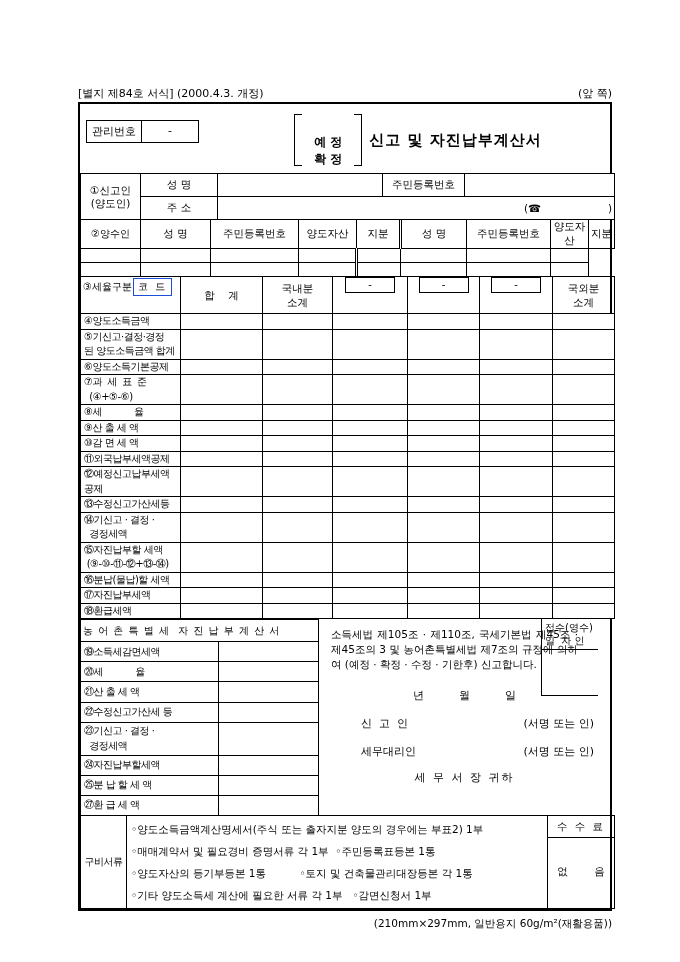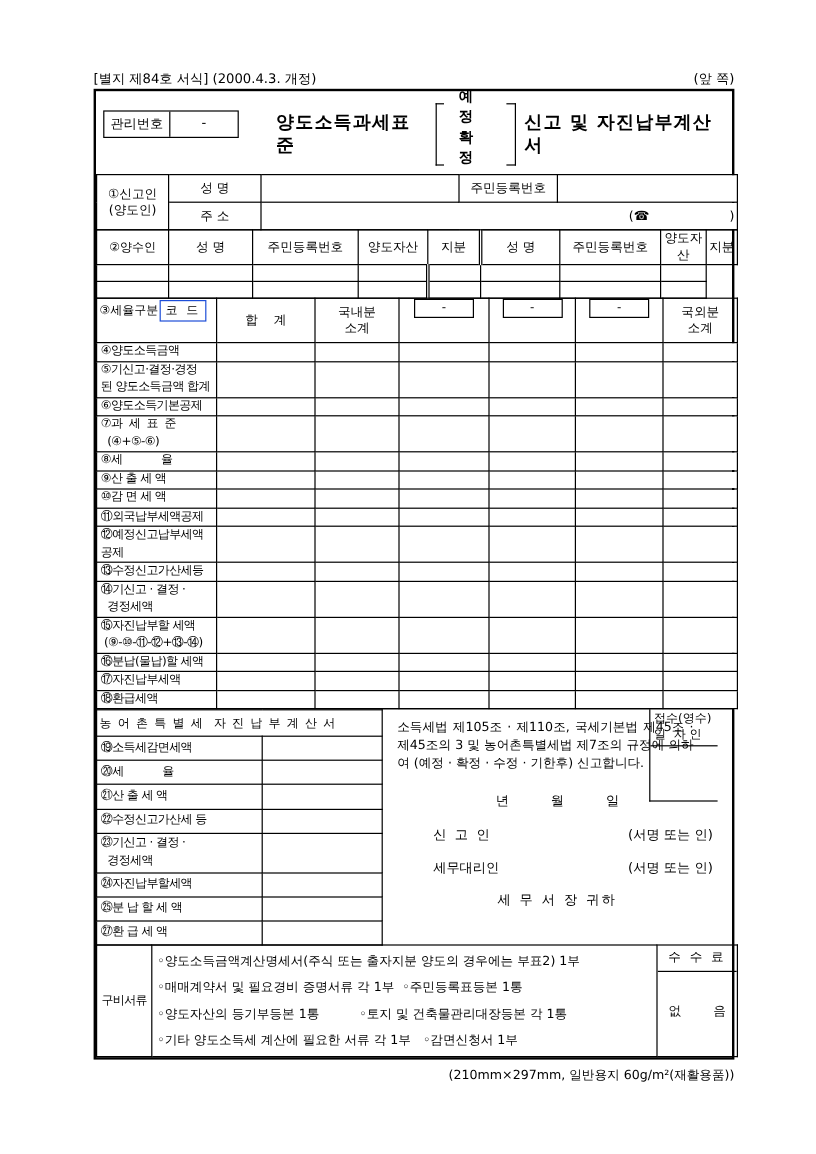--- a/index.html
+++ b/index.html
@@ -1,18 +1,18 @@
 <!DOCTYPE html>
 <html><head>
 <meta charset="utf-8">
 <style>
   html,body{margin:0;padding:0;background:#fff;}
   body{font-family:"DejaVu Sans","Liberation Sans",sans-serif;color:#000;}
   .page{position:relative;width:680px;height:962px;background:#fff;overflow:hidden;}
-  .content{margin-left:78px;width:534px;padding-top:58px;}
+  .content{margin-left:78px;width:534px;padding-top:86px;}
   .headline{display:flex;justify-content:space-between;font-size:11px;margin-bottom:1px;}
   .form-box{border:2px solid #000;}
   
   .title-area{position:relative;height:70px;}
   .mgmt{position:absolute;left:6px;top:16px;display:flex;border:1px solid #000;font-size:11px;}
   .mgmt .m-lbl{padding:3px 5px;border-right:1px solid #000;}
   .mgmt .m-val{width:56px;text-align:center;padding:3px 0;}
   .title-wrap{position:absolute;left:150px;top:6px;right:4px;bottom:4px;display:flex;align-items:center;justify-content:center;gap:7px;font-weight:bold;}
   .t-main{font-size:15px;letter-spacing:1px;}
   .brk{width:7px;align-self:stretch;margin:4px 0;}
@@ -69,21 +69,20 @@
     </div>
 
     <div class="form-box">
 
       <div class="title-area">
         <div class="mgmt">
           <span class="m-lbl">관리번호</span>
           <span class="m-val">-</span>
         </div>
         <div class="title-wrap">
-          <span class="t-main">양도소득과세표준</span>
           <span class="brk l"></span>
           <span class="brk-mid">
             <span>예 정</span>
             <span>확 정</span>
           </span>
           <span class="brk r"></span>
           <span class="t-main">신고 및 자진납부계산서</span>
         </div>
       </div>
 

